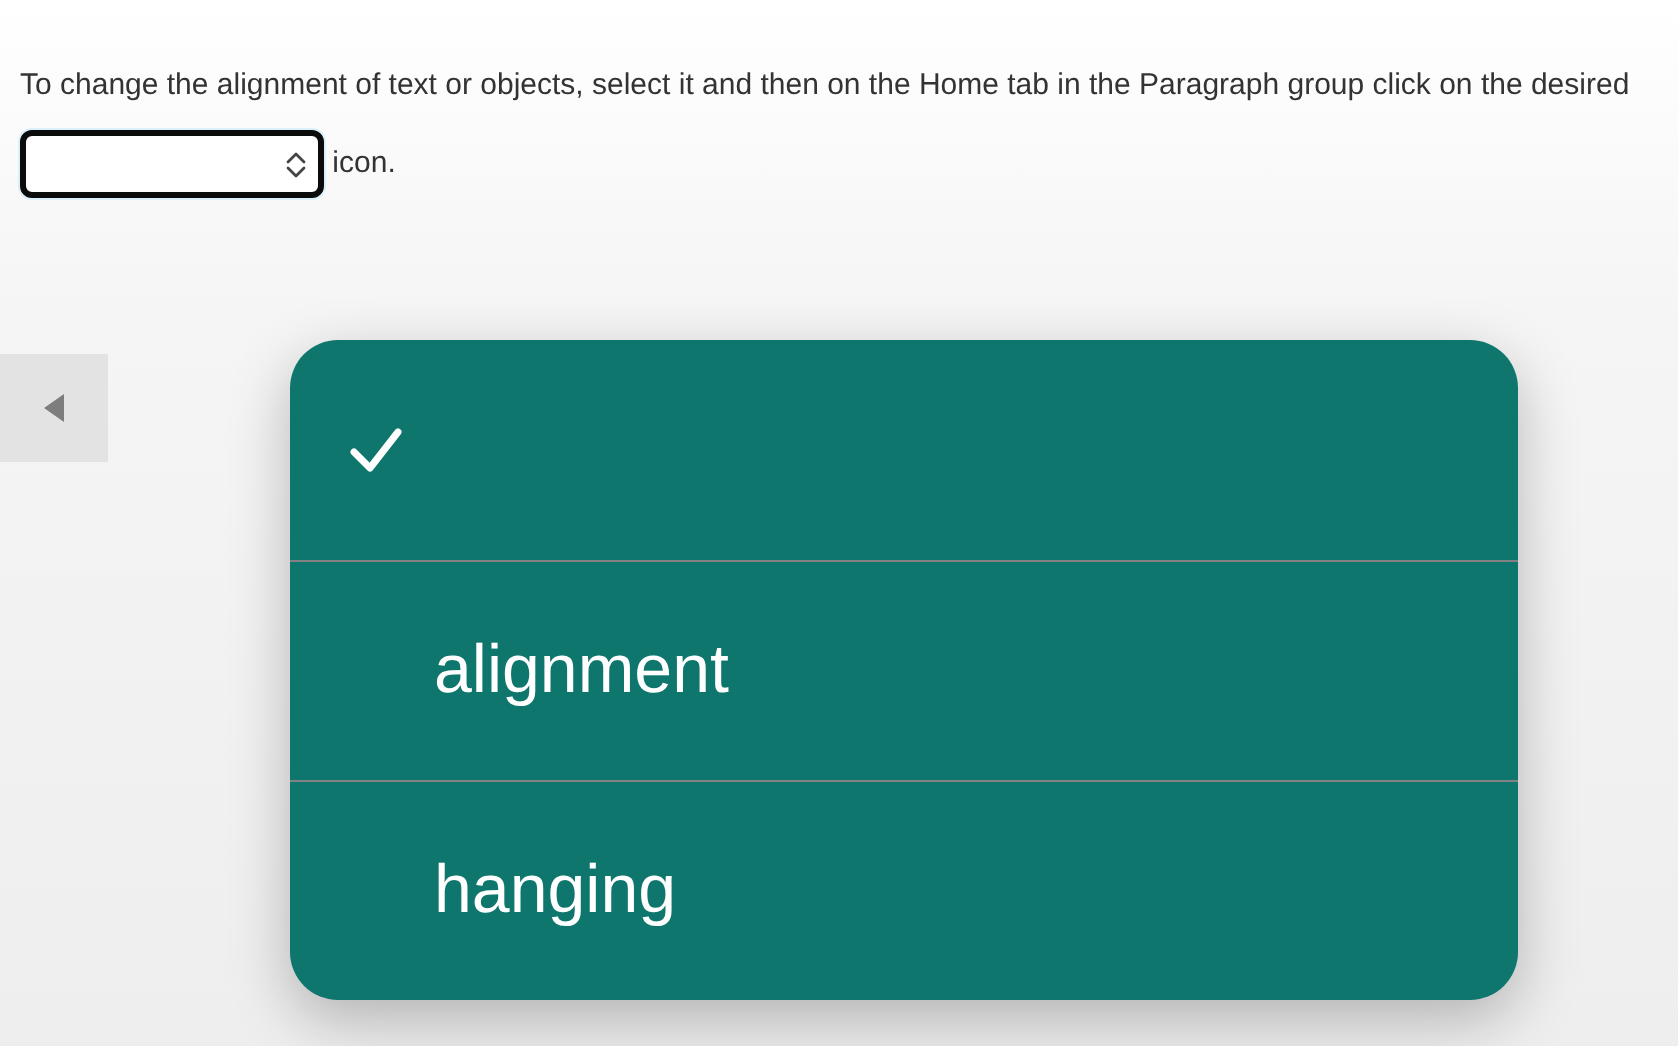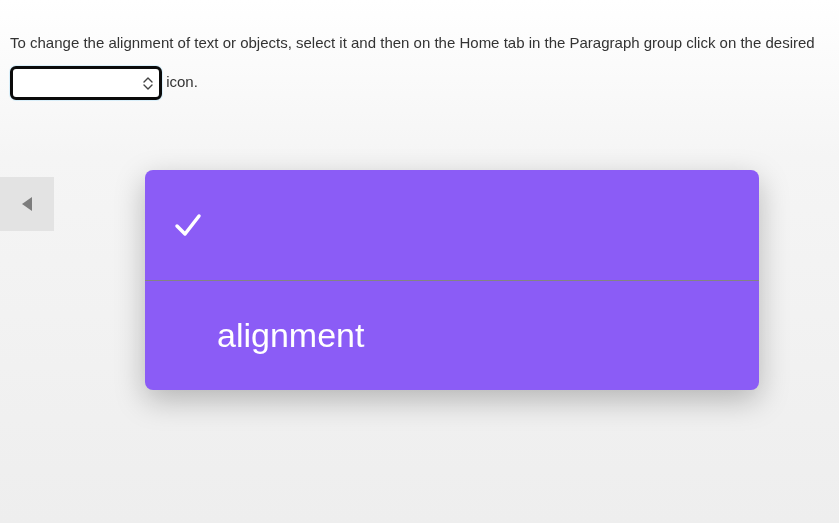--- a/index.html
+++ b/index.html
@@ -57,22 +57,22 @@
       align-items: center;
       justify-content: center;
       cursor: pointer;
       color: #7d7d7d;
     }
     .dropdown {
       position: absolute;
       left: 145px;
       top: 170px;
       width: 614px;
-      background: #8b5cf6;
-      border-radius: 8px;
+      background: #0f766e;
+      border-radius: 24px;
       box-shadow: 0 10px 30px rgba(0,0,0,0.25);
       overflow: hidden;
     }
     .dropdown-item {
       position: relative;
       height: 110px;
       display: flex;
       align-items: center;
       padding-left: 72px;
       color: #ffffff;
@@ -123,13 +123,16 @@
     <span class="check">
       <svg width="30" height="30" viewBox="0 0 30 30">
           <path d="M4 16 L12 24 L26 6" fill="none" stroke="currentColor" stroke-width="3.5" stroke-linecap="round" stroke-linejoin="round"></path>
         </svg>
     </span>
     <span></span>
   </div>
   <div class="dropdown-item">
     <span>alignment</span>
   </div>
+  <div class="dropdown-item">
+    <span>hanging</span>
+  </div>
 </div>
 
 </body></html>

